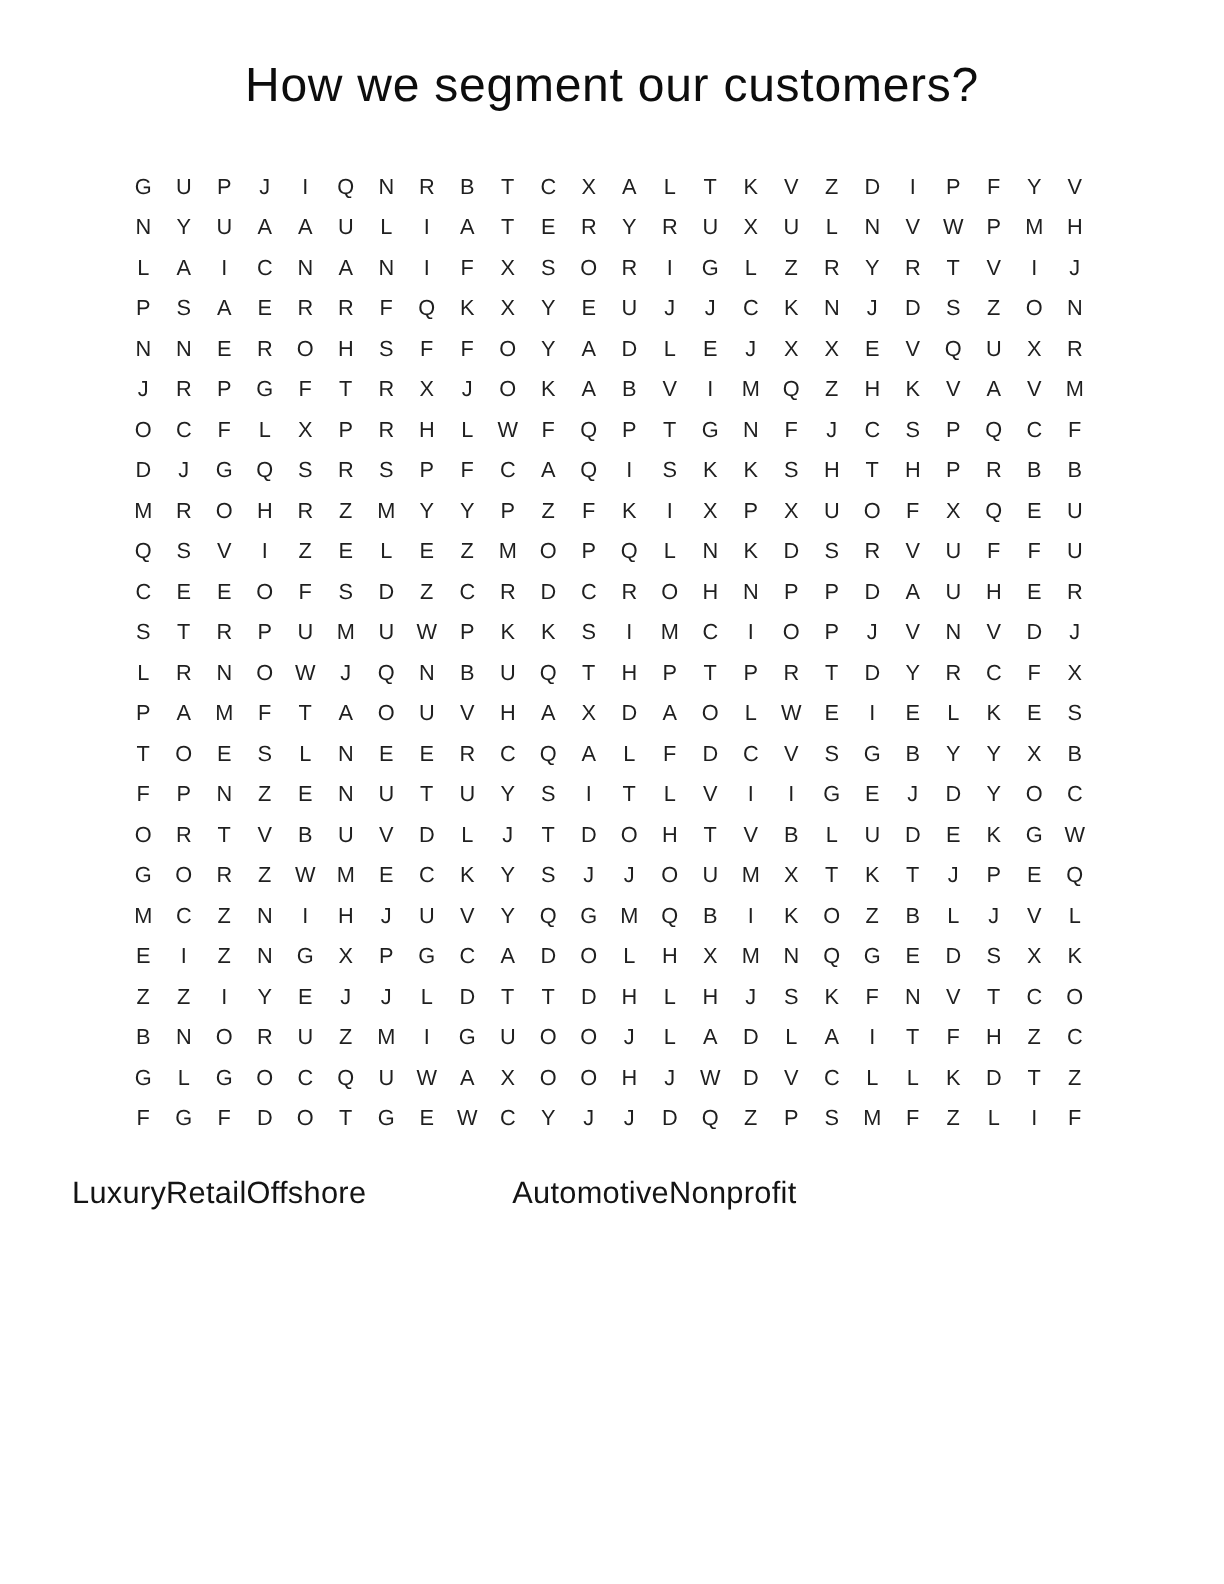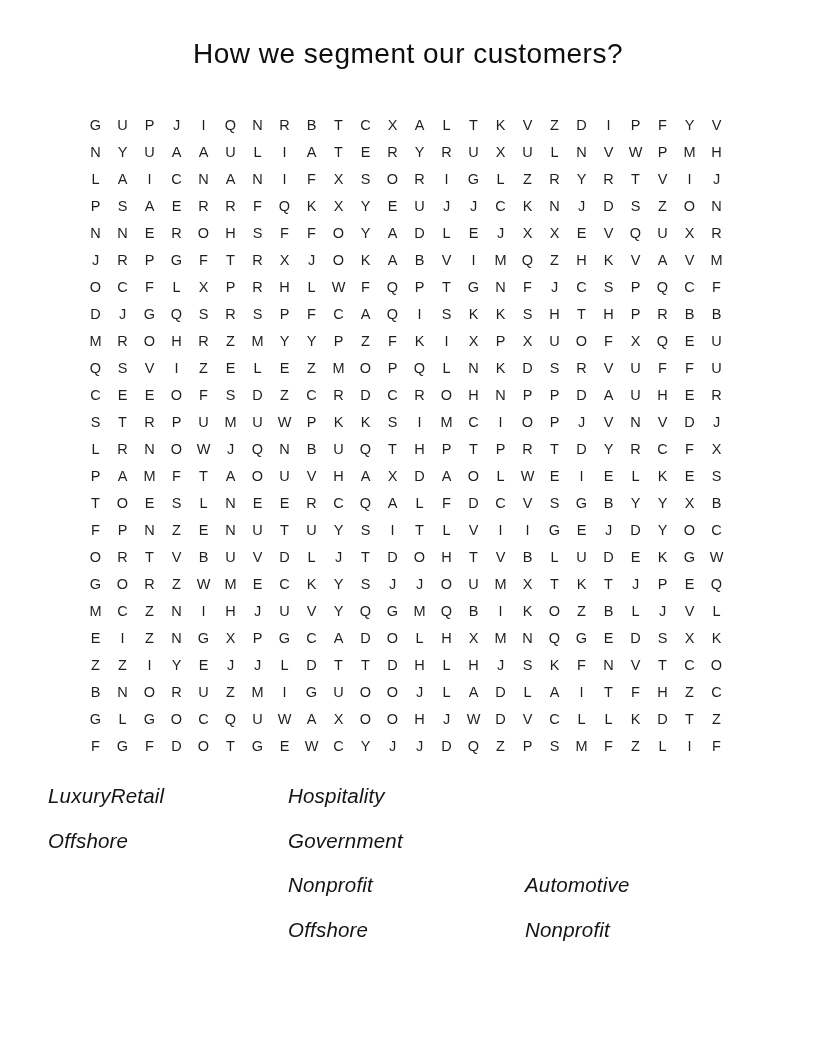--- a/index.html
+++ b/index.html
@@ -15,21 +15,21 @@
     font-family: "Liberation Sans", "DejaVu Sans", sans-serif;
     color: #1c1c1c;
     overflow: hidden;
   }
   .title {
     position: absolute;
     top: 38px;
     left: 0;
     width: 816px;
     text-align: center;
-    font-size: 28px;
+    font-size: 32px;
     font-weight: 500;
     letter-spacing: 0.5px;
     color: #0d0d0d;
     white-space: nowrap;
   }
   .grid {
     position: absolute;
     left: 82px;
     top: 111px;
     display: grid;
@@ -49,22 +49,21 @@
   }
   .wordlist {
     position: absolute;
     left: 48px;
     top: 774px;
     width: 720px;
     display: flex;
   }
   .word-col {
     display: flex;
-    flex-direction: column;
-    font-style: italic;
+    flex-direction: row;
   }
   .word-col-1 { width: 240px; }
   .word-col-2 { width: 237px; }
   .word-col-3 { width: 243px; justify-content: flex-end; }
   .word {
     height: 44.5px;
     display: flex;
     align-items: center;
     font-size: 20.5px;
     font-weight: 500;
@@ -655,24 +654,18 @@
       <div class="cell">L</div>
       <div class="cell">I</div>
       <div class="cell">F</div>
     </div>
 
   <div class="wordlist">
       <div class="word-col word-col-1">
         <div class="word">LuxuryRetail</div>
         <div class="word">Offshore</div>
       </div>
-      <div class="word-col word-col-2">
-        <div class="word">Hospitality</div>
-        <div class="word">Government</div>
-        <div class="word">Nonprofit</div>
-        <div class="word">Offshore</div>
-      </div>
       <div class="word-col word-col-3">
         <div class="word">Automotive</div>
         <div class="word">Nonprofit</div>
       </div>
     </div>
 </div>
 
 </body></html>

